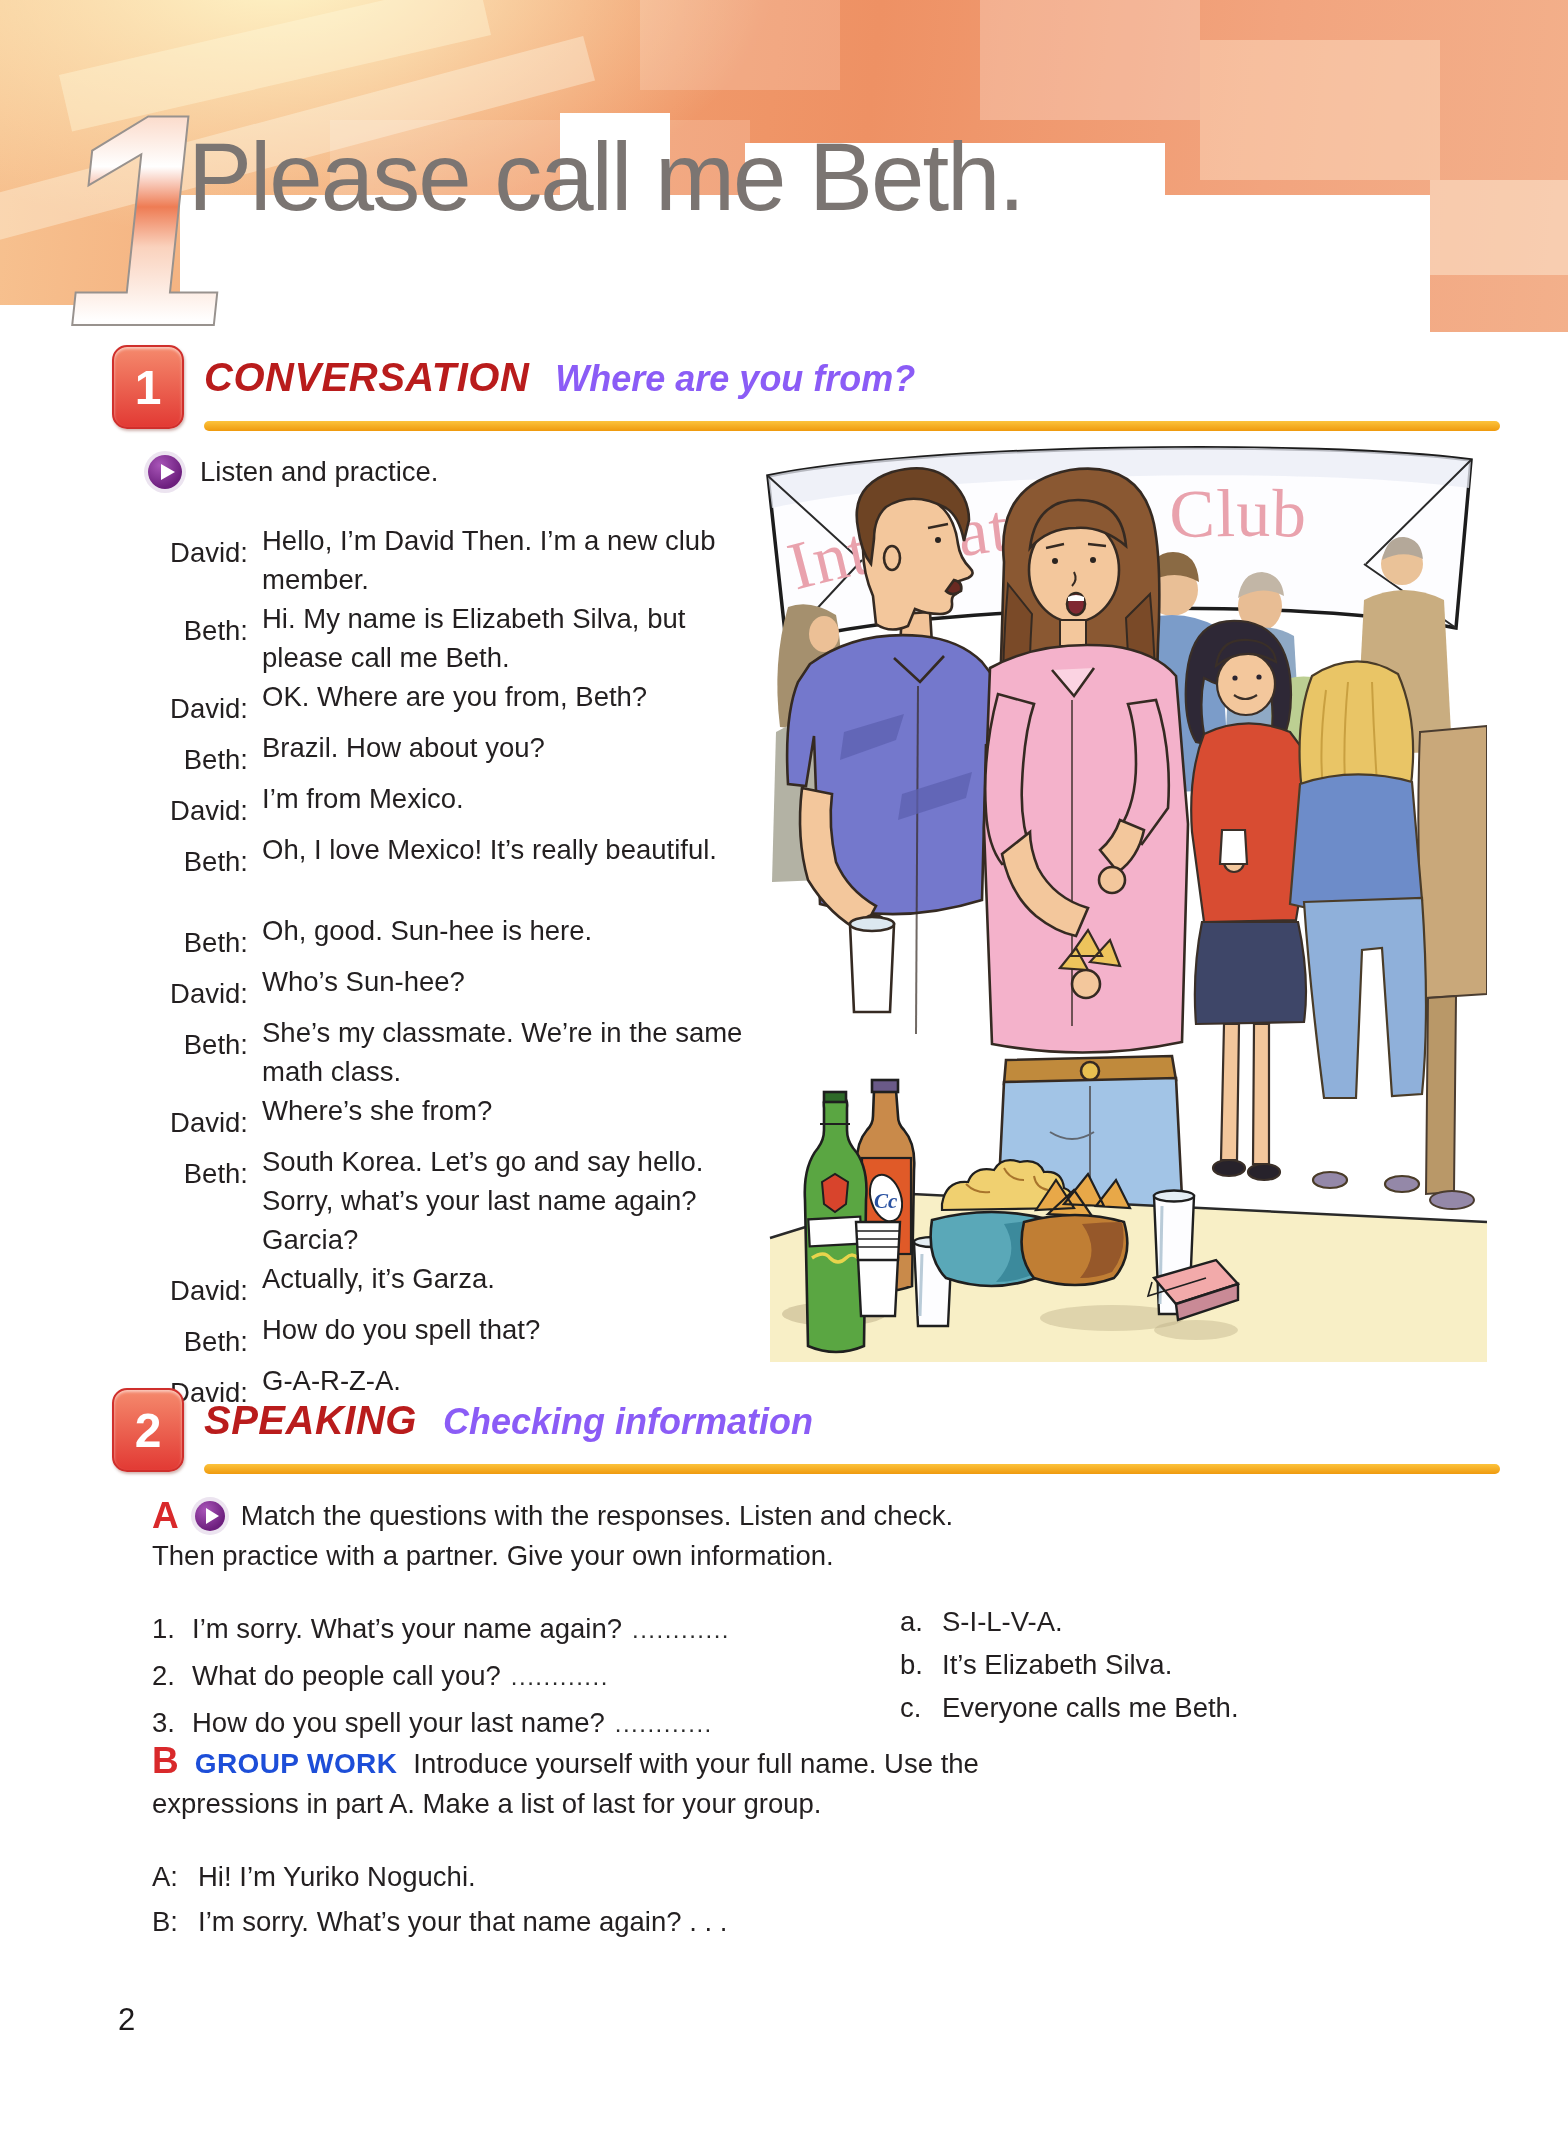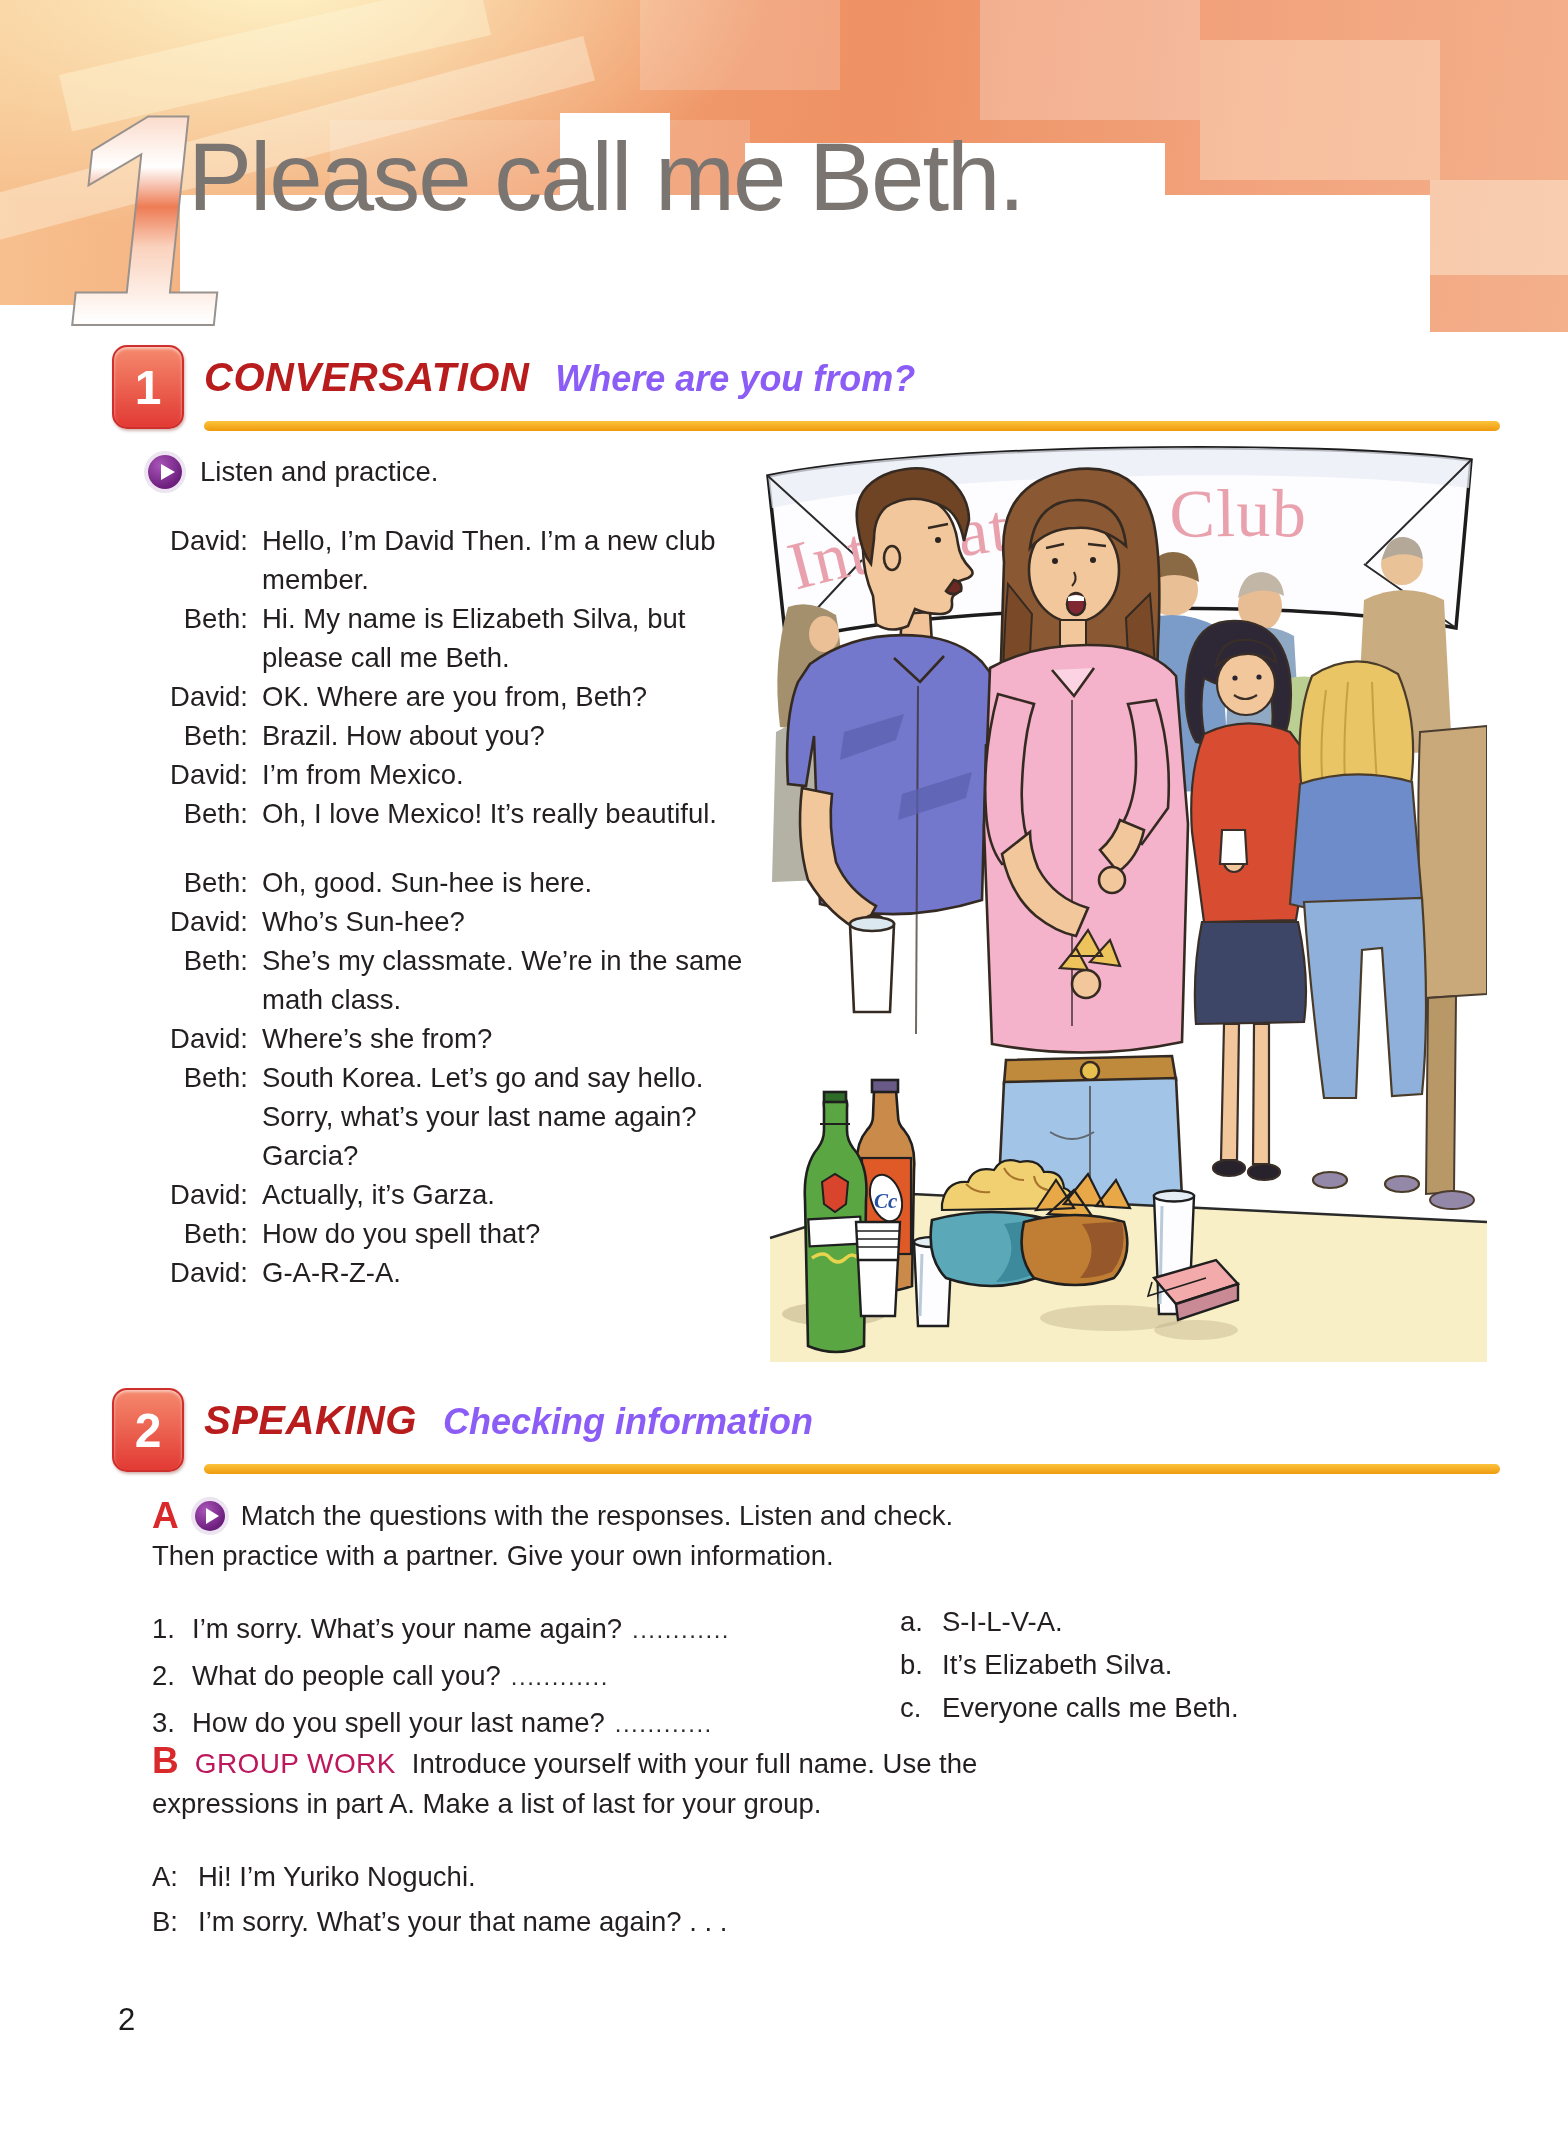--- a/index.html
+++ b/index.html
@@ -64,36 +64,36 @@
   }
   .play.small{width:30px;height:30px;}
   .play.small::after{left:11px;top:7px;border-left-width:13px;}
   
   .conv-col{position:absolute;left:148px;top:452px;width:614px;font-size:27.5px;line-height:39px;}
   .listen-row{display:flex;align-items:center;gap:18px;}
   .dialog{display:grid;grid-template-columns:100px 486px;column-gap:14px;}
   .dialog.first{margin-top:30px;}
   .dialog.second{margin-top:30px;}
   .drow{display:contents;}
-  .spk{text-align:right;}
+  .spk{text-align:right;margin-top:12px;}
   
   .partA{position:absolute;left:152px;top:1496px;width:1360px;font-size:27.5px;line-height:40px;}
   .partA .lead{display:flex;align-items:center;gap:16px;}
   .red-label{color:#d9292b;font-weight:800;font-size:37px;line-height:38px;}
   .qa{display:flex;margin-top:30px;}
   .questions{width:748px;}
   .qline{display:flex;align-items:baseline;line-height:46px;}
   .qnum{width:40px;}
   .dots{letter-spacing:1.5px;color:#2a2a2a;margin-left:10px;font-size:24px;}
   .answers{transform:translateY(-6px);}
   .aline{display:flex;align-items:baseline;line-height:43px;}
   .alet{width:42px;}
   .partB{position:absolute;left:152px;top:1742px;width:1120px;font-size:27.5px;line-height:40px;}
   .partB .lead{display:flex;align-items:baseline;gap:16px;}
-  .gw{color:#be185d;font-weight:400;letter-spacing:.4px;font-size:28px;}
+  .gw{color:#1d4ed8;font-weight:700;letter-spacing:.4px;font-size:28px;}
   .example{margin-top:30px;line-height:45px;}
   .ex-row{display:flex;}
   .ex-spk{width:46px;}
   .page-num{position:absolute;left:118px;top:2002px;font-size:31px;color:#1d1a1b;}
   .illu{position:absolute;left:752px;top:432px;}
 </style>
 </head>
 <body>
 
 <div class="banner">

